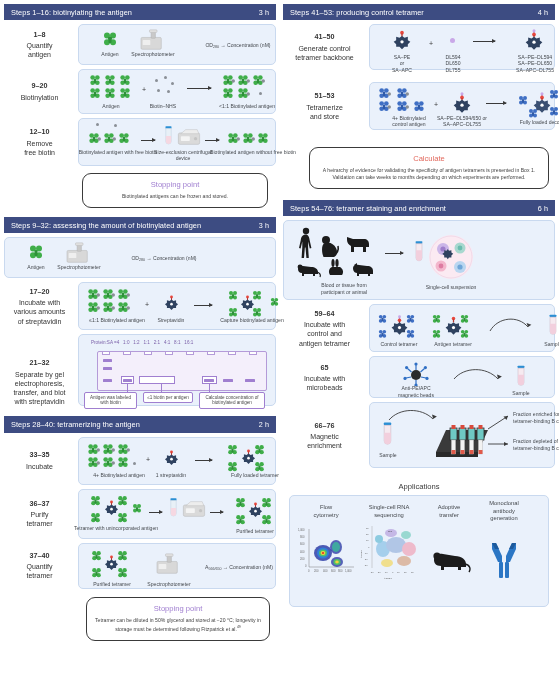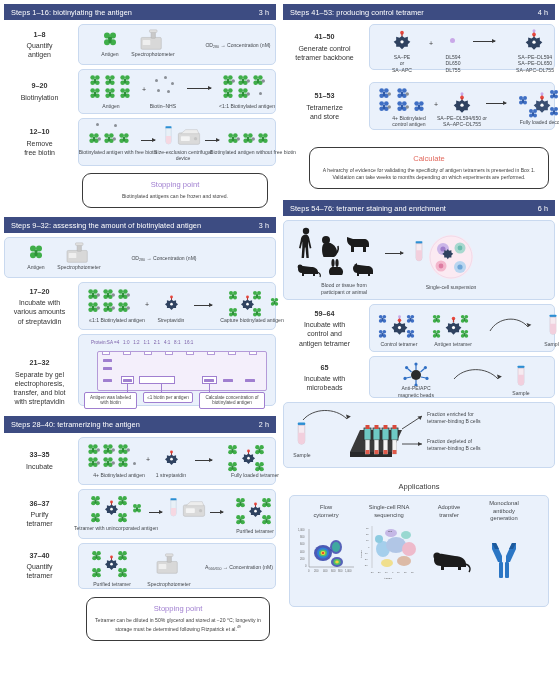--- a/index.html
+++ b/index.html
@@ -1555,20 +1555,24 @@
                   <path d="M2.4 4 h7.2 v17 a3.6 3.6 0 0 1 -7.2 0 z" fill="#f6eaf0" stroke="#c8b4c0" stroke-width="0.6"></path>
                   <path d="M2.4 12 h7.2 v9 a3.6 3.6 0 0 1 -7.2 0 z" fill="#f2cfdd"></path>
                 </svg>
             </div>
             <div class="cap narrow" style="left:125px; top:33px;">Sample</div>
           </div>
         </div>
       </div>
 
       <div class="row">
+        <div class="row-label" style="width:86px;">
+          <span class="steps">66–76</span>
+          <span>Magnetic<br>enrichment</span>
+        </div>
         <div class="panel" style="height:66px;">
           <div class="panel-inner">
             <svg style="position:absolute; left:17px; top:3px;" width="52" height="20" viewBox="0 0 52 20">
               <path d="M2 14 C12 2 34 1 46 13" stroke="#3a3a3a" stroke-width="0.9" fill="none"></path>
               <path d="M46 13 L42 11 L46.5 8.5 Z" fill="#3a3a3a" transform="rotate(52 46 13)"></path>
             </svg>
             <div class="tube" style="left:12px; top:17px; width:11px; height:29px;">
               <svg viewBox="0 0 12 28">
                   <rect x="2" y="1" width="8" height="3" rx="0.8" fill="#2b8fd4"></rect>
                   <path d="M2.4 4 h7.2 v17 a3.6 3.6 0 0 1 -7.2 0 z" fill="#f6eaf0" stroke="#c8b4c0" stroke-width="0.6"></path>

